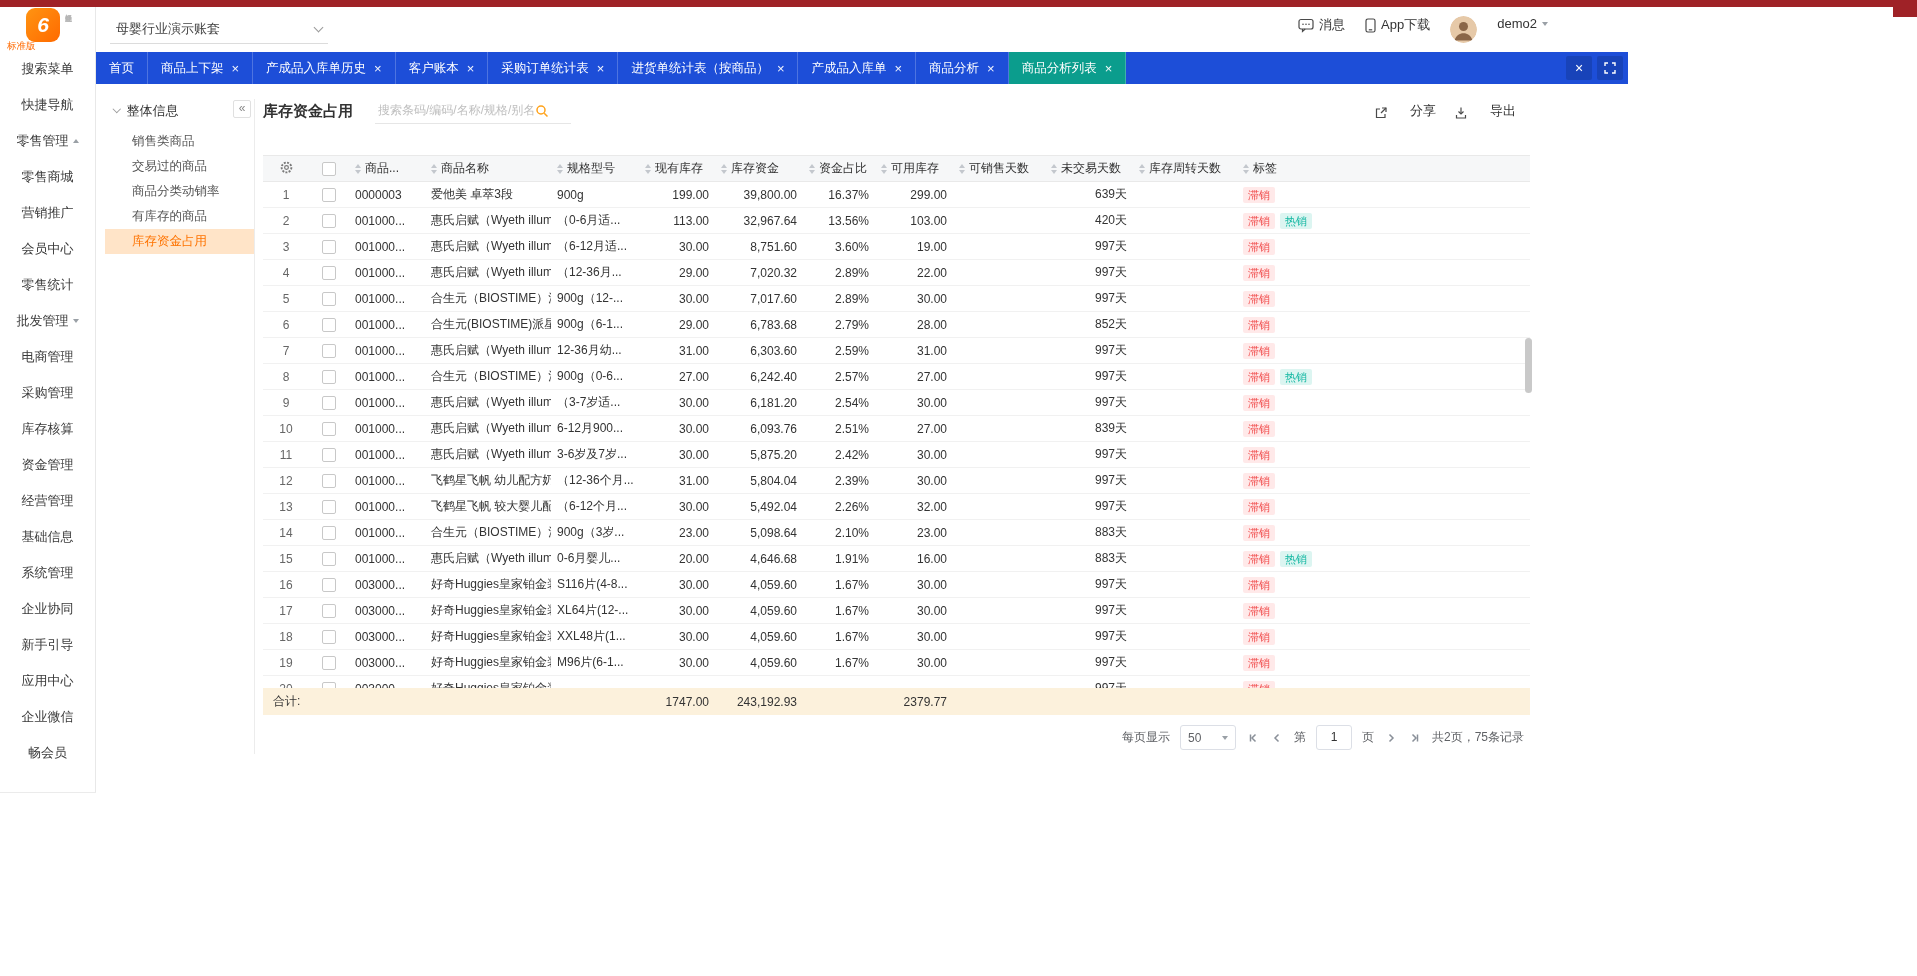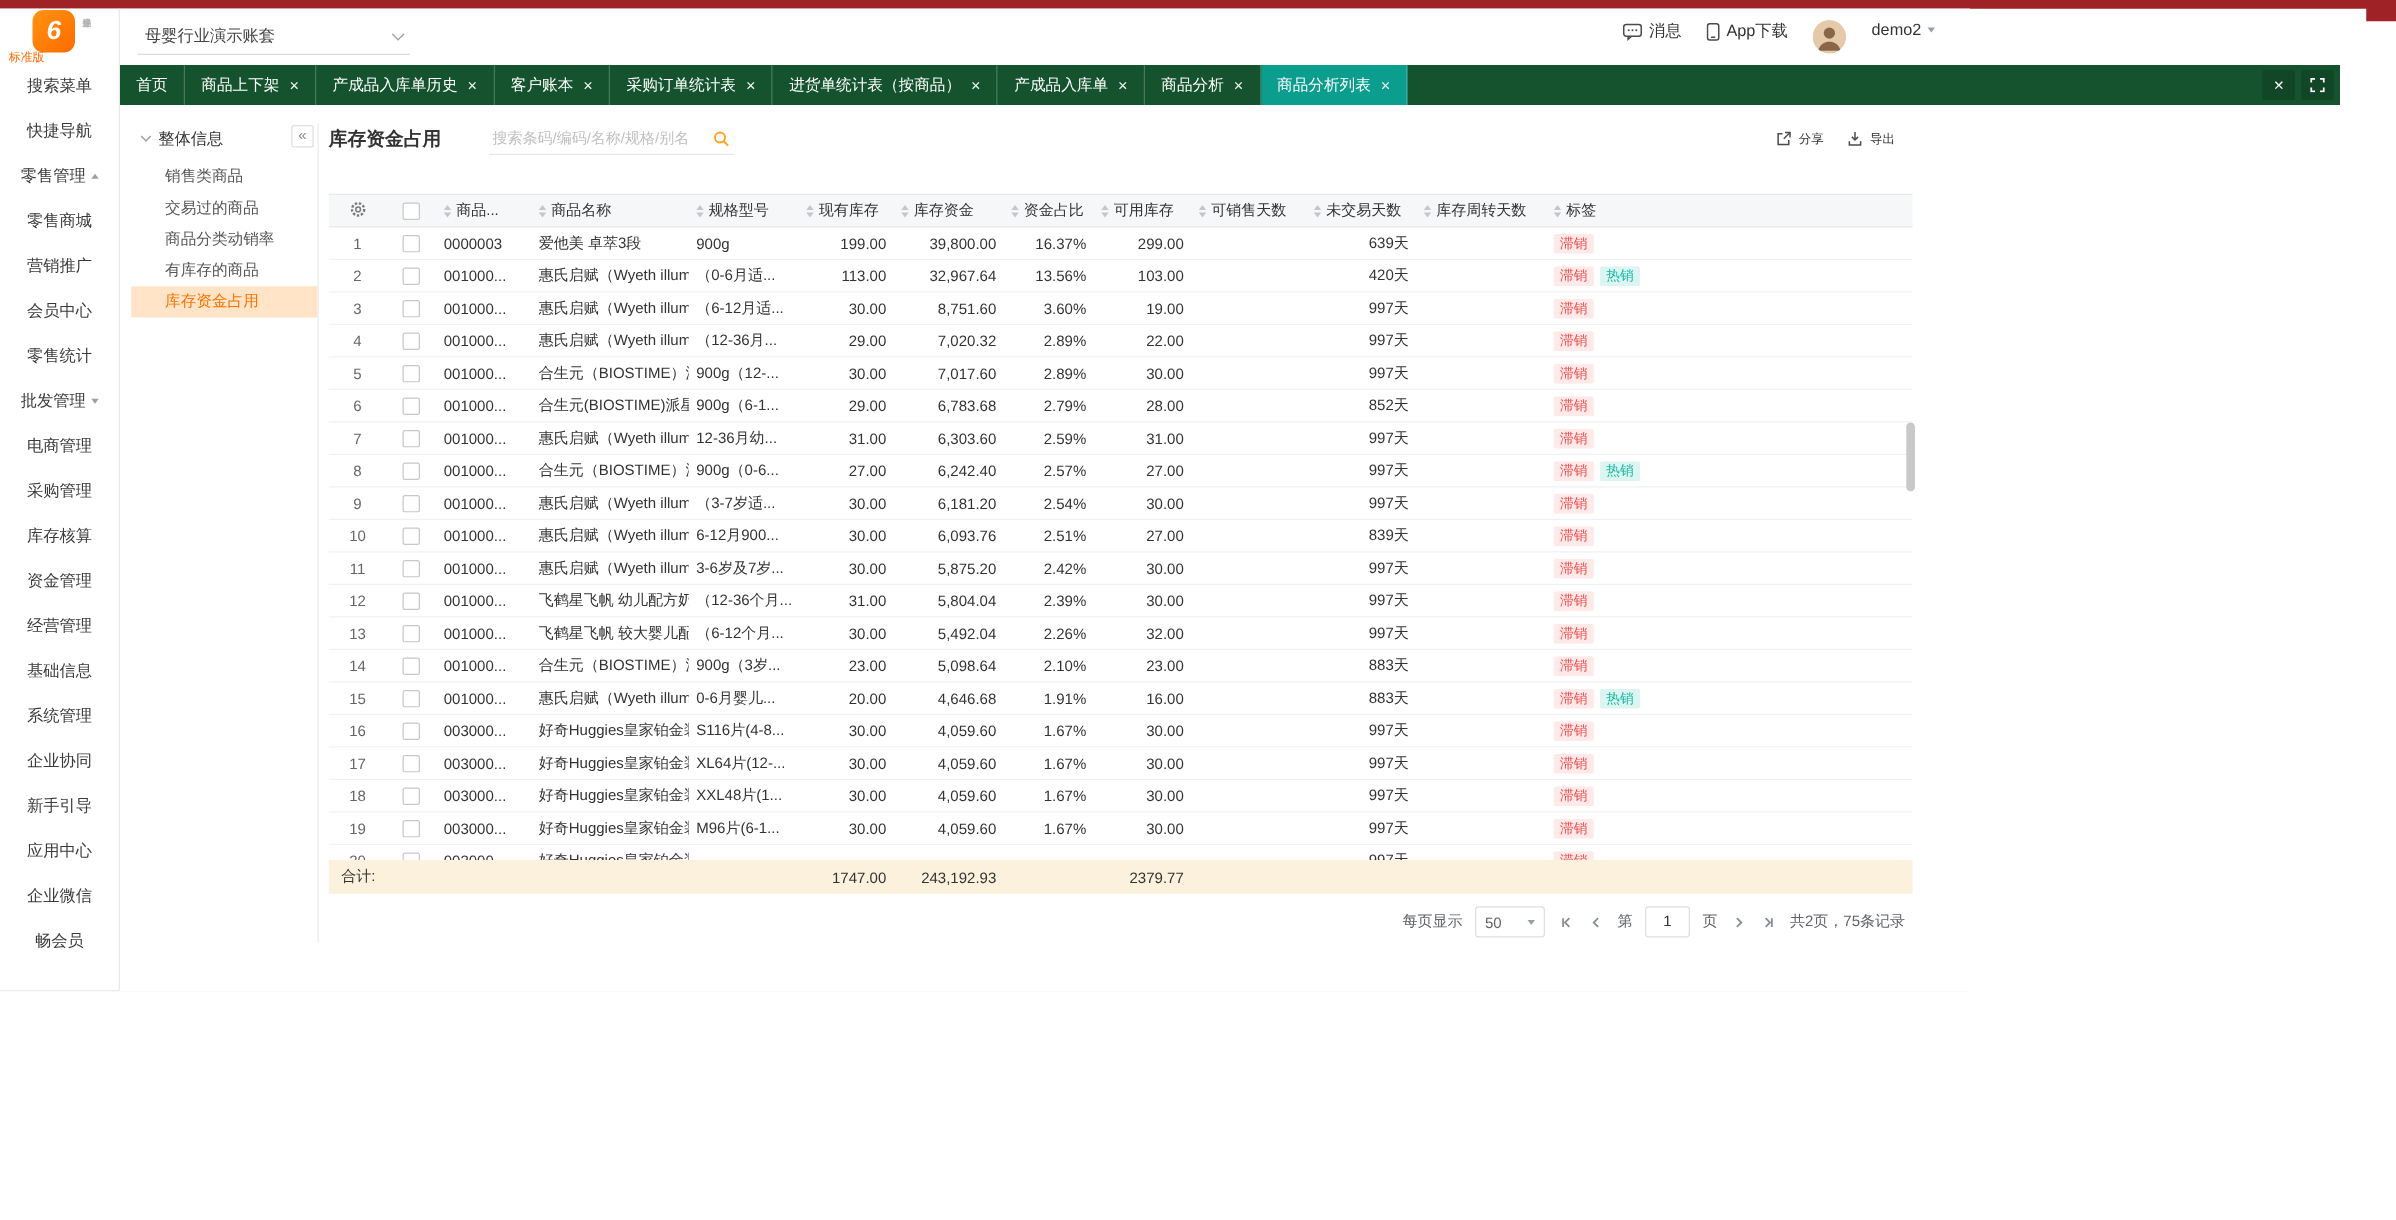--- a/index.html
+++ b/index.html
@@ -27,21 +27,21 @@
   .account-select{margin-left:14px;width:218px;height:28px;border-bottom:1px solid #dcdcdc;display:flex;align-items:center;justify-content:space-between;padding:0 6px;font-size:13px;color:#444;cursor:pointer}
   .chev{display:inline-block;width:7px;height:7px;border-right:1.4px solid #9a9a9a;border-bottom:1.4px solid #9a9a9a}
   .chev-down{transform:rotate(45deg);margin-top:-4px}
   .chev-right{transform:rotate(-45deg)}
   .chev.small{width:5.5px;height:5.5px}
   .topbar-right{margin-left:auto;display:flex;align-items:flex-start;gap:20px;margin-right:28px}
   .tb-item{display:flex;align-items:center;gap:5px;font-size:13px;color:#333;cursor:pointer}
   .avatar{width:27px;height:27px;border-radius:50%;overflow:hidden;cursor:pointer;flex:none}
 
   
-  .tabbar{position:absolute;left:96px;top:45px;width:1776px;height:32px;background:#14532d;display:flex;align-items:stretch}
+  .tabbar{position:absolute;left:96px;top:45px;width:1532px;height:32px;background:#1d4ed8;display:flex;align-items:stretch}
   .tabs{display:flex;flex:1;overflow:hidden}
   .tab{display:flex;align-items:center;padding:0 13px;color:#fff;font-size:12.5px;border-right:1px solid rgba(255,255,255,.22);cursor:pointer;white-space:nowrap}
   .tab.active{background:#0b9d8d}
   .tab-close{margin-left:8px;font-size:13px;line-height:1;opacity:.95}
   .tab-actions{display:flex;align-items:center;gap:5px;padding-right:5px}
   .tab-action{width:26px;height:24px;border-radius:2px;background:rgba(0,0,0,.14);color:#fff;display:flex;align-items:center;justify-content:center;font-size:14px;cursor:pointer}
 
   
   .content{position:absolute;left:96px;top:77px;width:1480px;height:709px;background:#fff}
 
@@ -49,24 +49,24 @@
   .tree-collapse{position:absolute;top:1px;right:3px;width:18px;height:18px;border:1px solid #e0e0e0;border-radius:2px;background:#fff;color:#8a8a8a;font-size:12px;line-height:15px;text-align:center;cursor:pointer}
   .tree-section{height:24px;display:flex;align-items:center;gap:7px;padding-left:9px;font-size:13px;color:#333}
   .tree-items{margin-top:6px}
   .tree-item{height:25px;line-height:25px;padding-left:27px;font-size:12.5px;color:#555;cursor:pointer;white-space:nowrap}
   .tree-item.active{background:#ffe4c8;color:#fe7300}
   .tree-group{height:25px;display:flex;align-items:center;gap:7px;padding-left:12px;font-size:12.5px;color:#444;cursor:pointer}
 
   .panel{position:absolute;left:167px;top:12px;width:1267px}
   .panel-head{display:flex;align-items:center;height:30px}
   .panel-head h2{font-size:15px;font-weight:bold;color:#333}
-  .search{margin-left:38px;width:196px;height:26px;border-bottom:1px solid #e6e6e6;display:flex;align-items:center;justify-content:space-between;padding:0 3px;cursor:text}
+  .search{margin-left:22px;width:196px;height:26px;border-bottom:1px solid #e6e6e6;display:flex;align-items:center;padding:0 3px;cursor:text}
   .search-ph{font-size:12px;color:#bfbfbf}
   .acts{margin-left:auto;display:flex;gap:18px;padding-right:14px}
-  .act{display:flex;align-items:flex-end;gap:5px;font-size:10px;color:#333;cursor:pointer}
+  .act{display:flex;align-items:flex-end;gap:22px;font-size:13px;color:#333;cursor:pointer}
 
   .table{margin-top:29px}
   .trow{display:grid;grid-template-columns:46px 40px 76px 126px 88px 76px 88px 72px 78px 92px 88px 104px 1fr;align-items:center;height:26px;border-bottom:1px solid #f1f1f1;font-size:12px;color:#333}
   .thead{background:#f6f7f8;border-top:1px solid #e9e9e9;border-bottom:1px solid #e9e9e9;height:27px}
   .cell{padding:0 6px;overflow:hidden;white-space:nowrap}
   .cell.num{text-align:right}
   .c-center{text-align:center}
   .rownum{color:#666}
   .cb{display:inline-block;width:14px;height:14px;border:1px solid #c8c8c8;border-radius:2px;background:#fff;vertical-align:middle;cursor:pointer}
   .th{display:flex;align-items:center}

